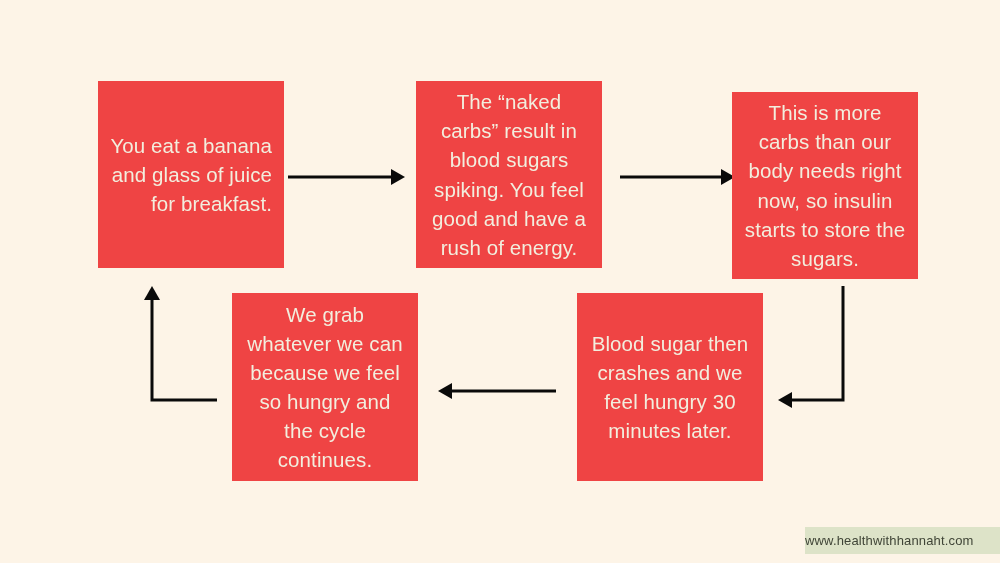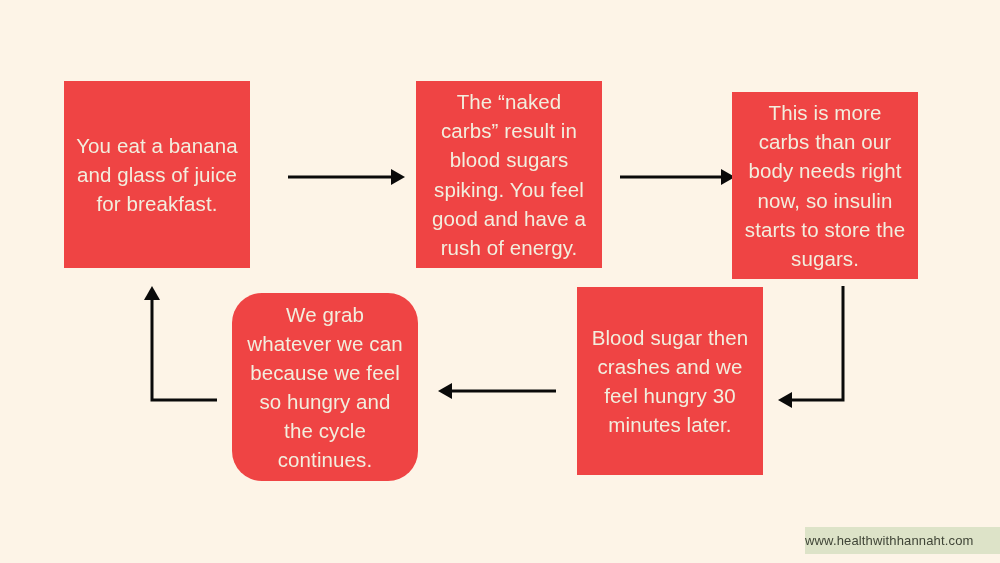--- a/index.html
+++ b/index.html
@@ -38,26 +38,26 @@
     font-weight: 400;
     letter-spacing: 0.1px;
   }
   .flow-box .box-text {
     display: block;
     width: 100%;
     white-space: pre-line;
   }
 
   
-  #box-1 { left: 64px;  top: 81px;  width: 186px; height: 187px; }
+  #box-1 { left: 98px;  top: 81px;  width: 186px; height: 187px; text-align: right; }
   #box-2 { left: 416px; top: 81px;  width: 186px; height: 187px; }
   #box-3 { left: 732px; top: 92px;  width: 186px; height: 187px; }
   
-  #box-4 { left: 577px; top: 287px; width: 186px; height: 188px; }
-  #box-5 { left: 232px; top: 293px; width: 186px; height: 188px; border-radius: 30px; }
+  #box-4 { left: 577px; top: 293px; width: 186px; height: 188px; }
+  #box-5 { left: 232px; top: 293px; width: 186px; height: 188px; }
 
   
   .arrow-svg {
     position: absolute;
     overflow: visible;
     pointer-events: none;
   }
   .arrow-line {
     stroke: #0a0a0a;
     stroke-width: 3;

